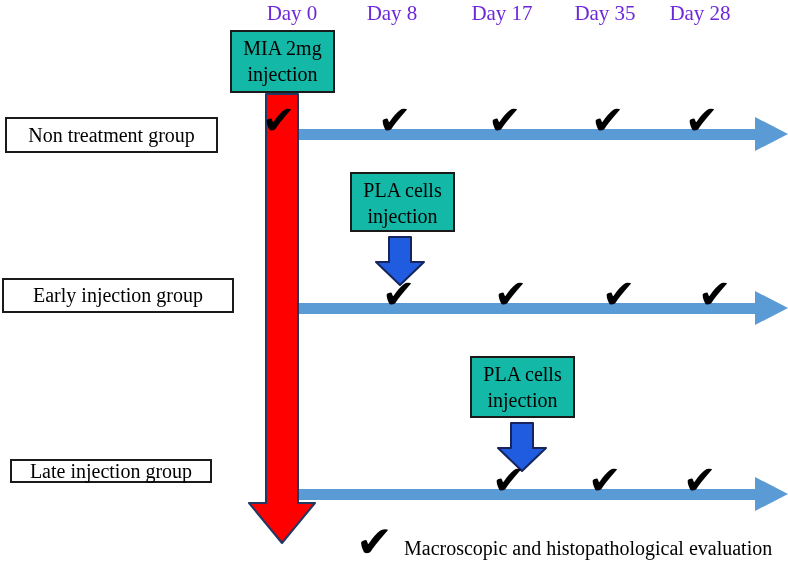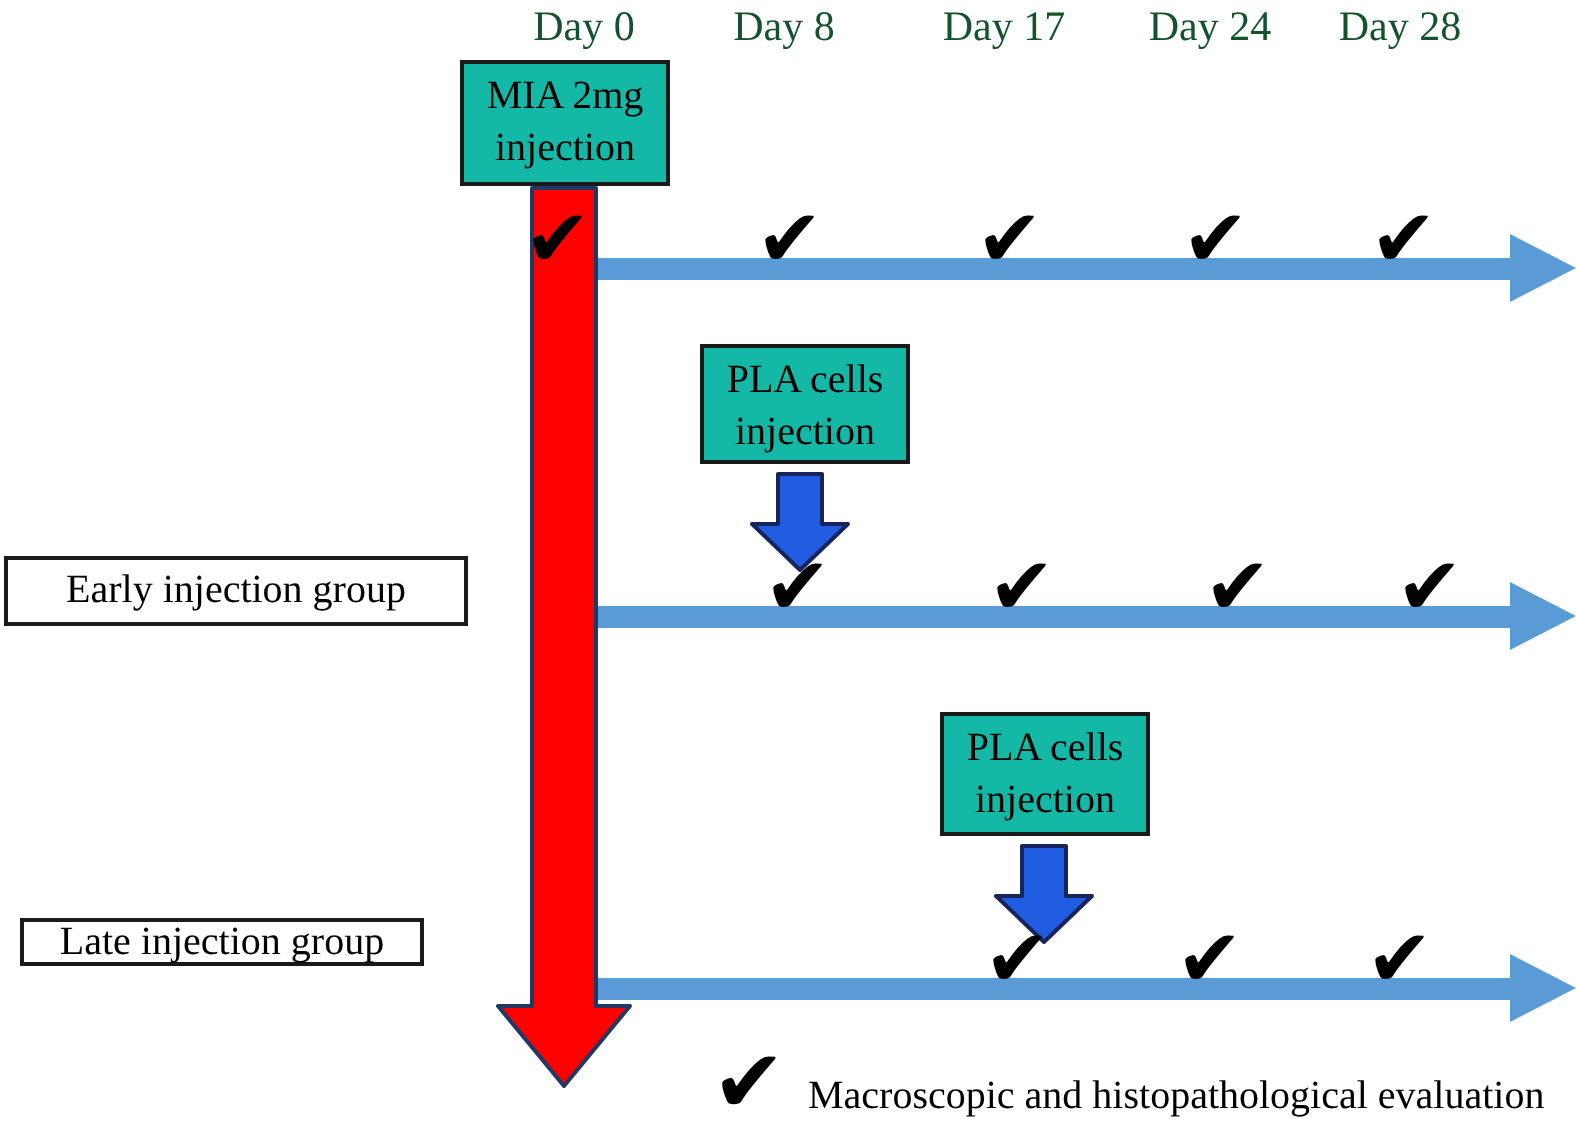--- a/index.html
+++ b/index.html
@@ -7,21 +7,21 @@
     position:relative;
     width:788px;height:567px;
     background:#ffffff;
     font-family:"Liberation Serif", serif;
     color:#000;
     overflow:hidden;
   }
   .day-label{
     position:absolute;top:1px;
     transform:translateX(-50%);
-    font-size:21px;color:#14532d;white-space:nowrap;
+    font-size:21px;color:#6d28d9;white-space:nowrap;
   }
   .label-box{
     position:absolute;
     border:2px solid #1a1a1a;
     background:#ffffff;
     display:flex;align-items:center;justify-content:center;
     font-size:20px;white-space:nowrap;
     box-sizing:border-box;
   }
   .event-box{
@@ -61,32 +61,35 @@
   }
 </style>
 </head>
 <body>
 
 <div id="stage">
 
   <div class="day-label" style="left:292px">Day 0</div>
   <div class="day-label" style="left:392px">Day 8</div>
   <div class="day-label" style="left:502px">Day 17</div>
-  <div class="day-label" style="left:605px">Day 24</div>
+  <div class="day-label" style="left:605px">Day 35</div>
   <div class="day-label" style="left:700px">Day 28</div>
 
   <div class="event-box" style="left:230px;top:30px;width:105px;height:63px;">
     <div>MIA 2mg</div>
     <div>injection</div>
   </div>
 
   <svg class="arrow-svg" style="left:246px;top:93px;" width="72" height="452" viewBox="0 0 72 452">
     <polygon points="20,1 52,1 52,410 69,410 36,450 3,410 20,410" stroke="#1f3864" stroke-width="2" stroke-linejoin="round" fill="#ff0000"></polygon>
   </svg>
 
+  <div class="label-box" style="left:5px;top:117px;width:213px;height:36px;">
+    <span>Non treatment group</span>
+  </div>
   <div class="tl-shaft" style="left:295px;top:129px;width:460px;"></div>
   <div class="tl-head" style="left:755px;top:117px;"></div>
   <span class="check" style="left:262px;top:100px;">✔</span>
   <span class="check" style="left:378px;top:100px;">✔</span>
   <span class="check" style="left:488px;top:100px;">✔</span>
   <span class="check" style="left:591px;top:100px;">✔</span>
   <span class="check" style="left:685px;top:100px;">✔</span>
 
   <div class="event-box" style="left:350px;top:172px;width:105px;height:60px;">
     <div>PLA cells</div>

